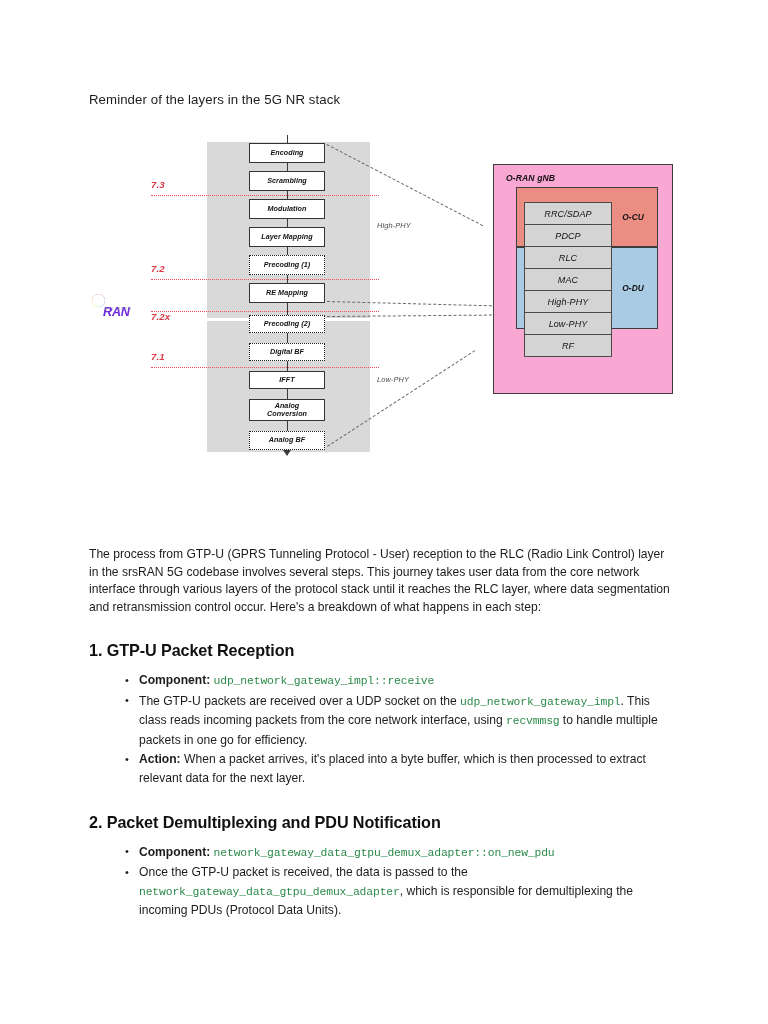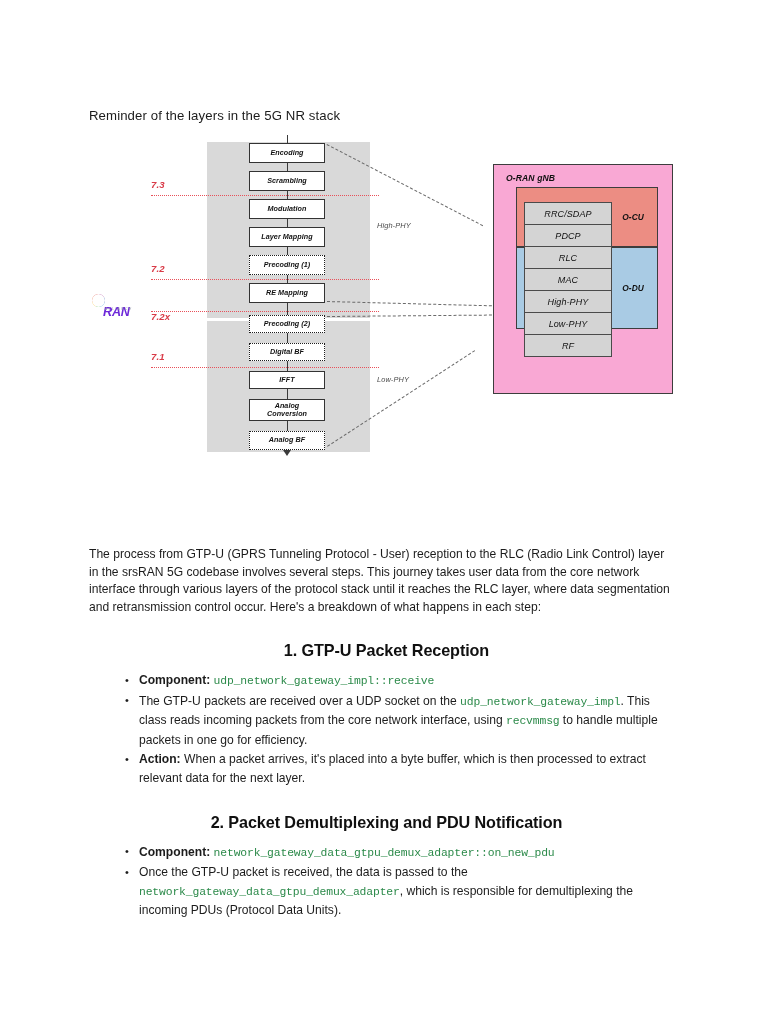--- a/index.html
+++ b/index.html
@@ -18,21 +18,21 @@
   .page {
     position: relative;
     width: 768px;
     height: 1024px;
   }
 
   
   .fig-caption {
     position: absolute;
     left: 89px;
-    top: 108px;
+    top: 92px;
     font-size: 13.2px;
     color: #1c1c1c;
     letter-spacing: 0.1px;
     white-space: nowrap;
   }
 
   
   .figure {
     position: absolute;
     left: 89px;
@@ -232,23 +232,22 @@
     font-size: 12.1px;
     line-height: 17.5px;
     color: #1c1c1c;
     margin: 0 0 4px 0;
     text-align: left;
   }
   h2.section {
     font-size: 16.2px;
     font-weight: bold;
     color: #101010;
-    margin: 25px 0 11px 12px;
+    margin: 25px 0 11px 0;
     letter-spacing: -0.1px;
-    text-align: center;
   }
   ul.blist {
     margin: 0;
     padding: 0 0 0 36px;
     list-style: none;
   }
   ul.blist > li {
     position: relative;
     font-size: 12.1px;
     line-height: 18.6px;

